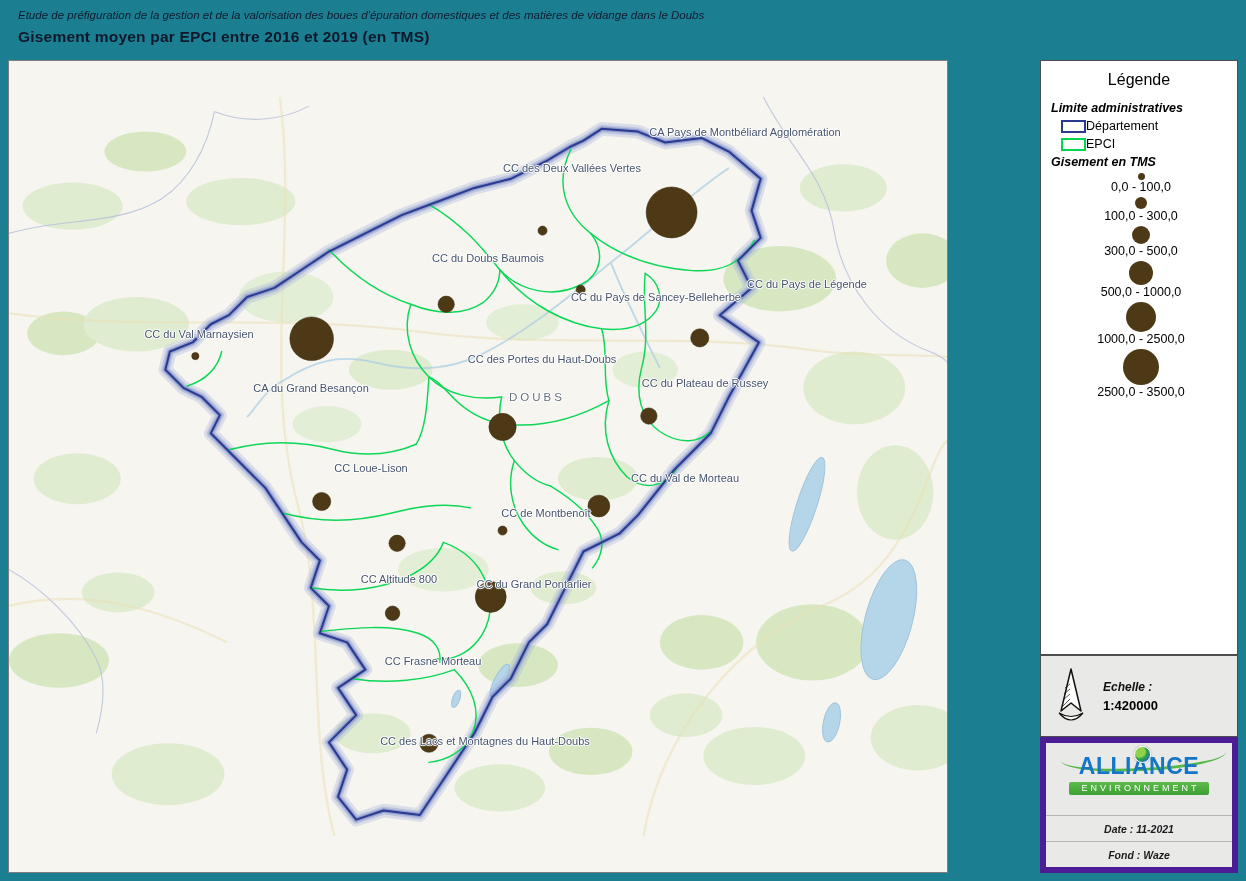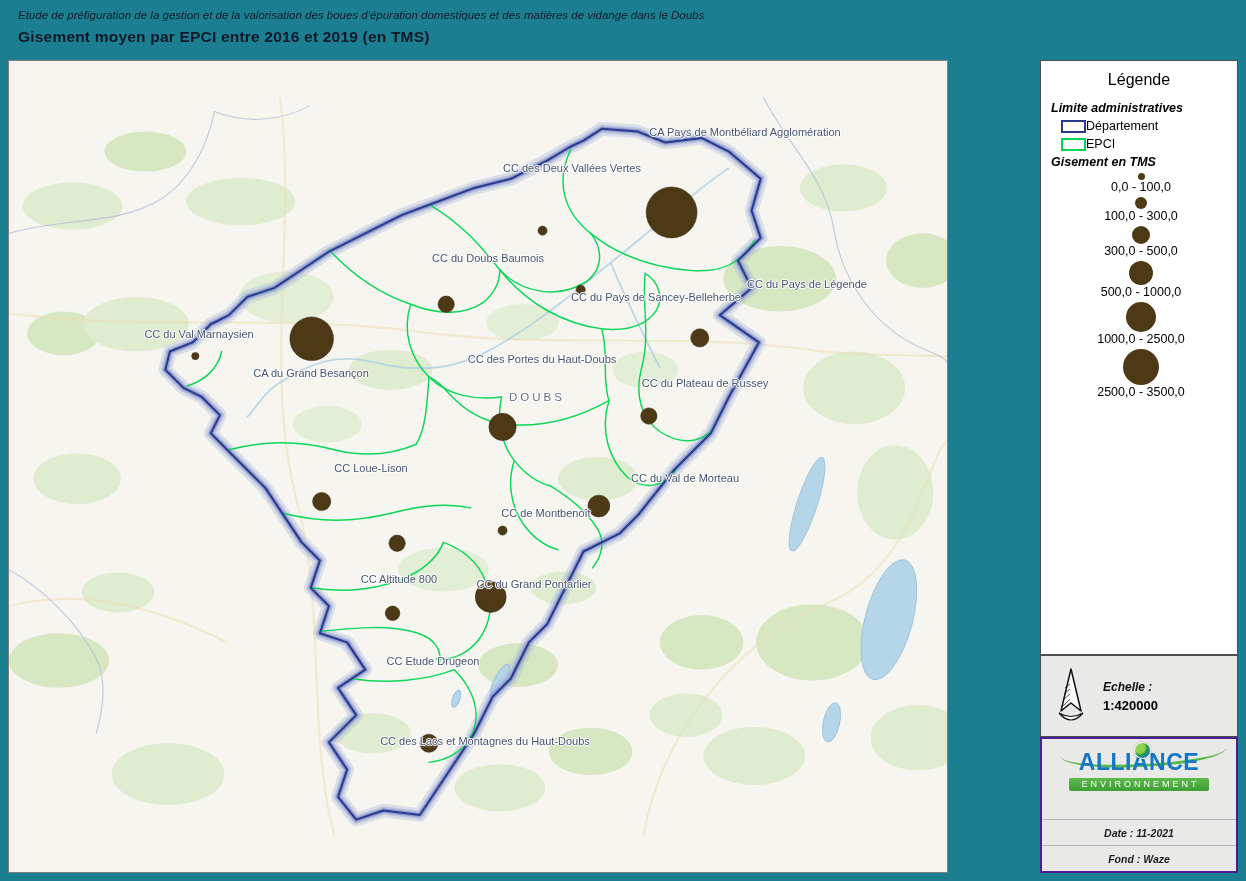--- a/index.html
+++ b/index.html
@@ -38,21 +38,21 @@
   .legend-circle{border-radius:50%;display:block;}
   .legend-class-label{font-size:12.5px;color:#000;}
 
   .scale-panel{position:absolute;left:0;right:0;top:595px;height:82px;background:#e9e9e8;
     border:1px solid #4d4d4d;box-sizing:border-box;display:flex;align-items:center;gap:14px;padding:0 12px;}
   .scale-text{display:flex;flex-direction:column;gap:4px;}
   .scale-label{font-size:12px;font-weight:bold;font-style:italic;color:#111;}
   .scale-value{font-size:13px;font-weight:bold;color:#000;}
 
   .credits-panel{position:absolute;left:0;right:0;top:677px;bottom:0;background:#e9e9e8;
-    border:2px solid #4c1d95;box-sizing:border-box;display:flex;flex-direction:column;align-items:center;}
+    border:6px solid #4c1d95;box-sizing:border-box;display:flex;flex-direction:column;align-items:center;}
   .brand{position:relative;margin-top:12px;text-align:center;line-height:1;}
   .brand-name{font-size:23px;font-weight:bold;color:#1576c8;letter-spacing:.5px;position:relative;}
   .globe{position:absolute;left:65px;top:-9px;width:15px;height:15px;border-radius:50%;
     background:radial-gradient(circle at 32% 32%,#8ed24e 0 35%,#2f9e43 50%,#1576c8 78%);
     border:1px solid #fff;box-shadow:0 0 2px rgba(0,0,0,.35);}
   .swoosh{position:absolute;left:-8px;top:-13px;width:165px;height:26px;border-bottom:3px solid #56b947;
     border-radius:50%;transform:rotate(-3deg);pointer-events:none;}
   .env-bar{display:inline-block;background:linear-gradient(#5cbb49,#3f9e35);color:#fff;font-size:9px;
     letter-spacing:3px;padding:2px 9px 2px 12px;border-radius:2px;margin-top:3px;}
   .credit-line{width:100%;border-top:1px solid #b5b5b5;text-align:center;font-size:10.5px;
@@ -188,30 +188,30 @@
       </g>
   </svg>
 
   <div class="label-layer">
       <div class="map-label" style="left: 736px; top: 71px;">CA Pays de Montbéliard Agglomération</div>
       <div class="map-label" style="left: 563px; top: 107px;">CC des Deux Vallées Vertes</div>
       <div class="map-label" style="left: 479px; top: 197px;">CC du Doubs Baumois</div>
       <div class="map-label" style="left: 647px; top: 236px;">CC du Pays de Sancey-Belleherbe</div>
       <div class="map-label" style="left: 798px; top: 223px;">CC du Pays de Légende</div>
       <div class="map-label" style="left: 190px; top: 273px;">CC du Val Marnaysien</div>
-      <div class="map-label" style="left: 302px; top: 312px;">CA du Grand Besançon</div>
+      <div class="map-label" style="left: 302px; top: 327px;">CA du Grand Besançon</div>
       <div class="map-label" style="left: 533px; top: 298px;">CC des Portes du Haut-Doubs</div>
       <div class="map-label department" style="left: 528px; top: 336px;">DOUBS</div>
       <div class="map-label" style="left: 696px; top: 322px;">CC du Plateau de Russey</div>
       <div class="map-label" style="left: 362px; top: 407px;">CC Loue-Lison</div>
       <div class="map-label" style="left: 676px; top: 417px;">CC du Val de Morteau</div>
       <div class="map-label" style="left: 537px; top: 452px;">CC de Montbenoît</div>
       <div class="map-label" style="left: 390px; top: 518px;">CC Altitude 800</div>
       <div class="map-label" style="left: 525px; top: 523px;">CC du Grand Pontarlier</div>
-      <div class="map-label" style="left: 424px; top: 600px;">CC Etude Drugeon</div>
+      <div class="map-label" style="left: 424px; top: 600px;">CC Frasne Morteau</div>
       <div class="map-label" style="left: 476px; top: 680px;">CC des Lacs et Montagnes du Haut-Doubs</div>
     </div>
 </div>
 
 <div class="sidebar">
 
   <div class="legend-panel">
     <div class="legend-title">Légende</div>
     <div class="legend-section">Limite administratives</div>
     <div>

